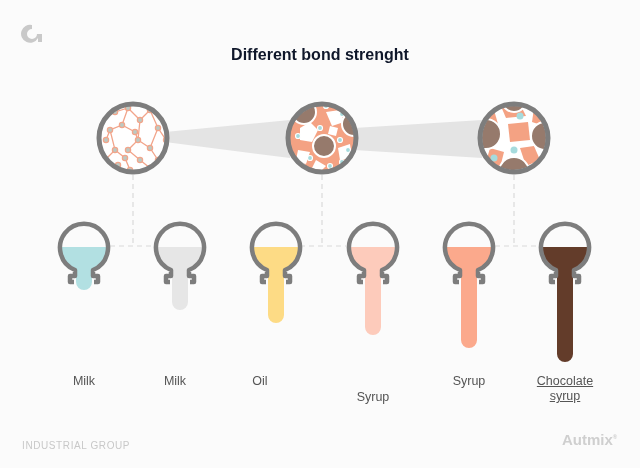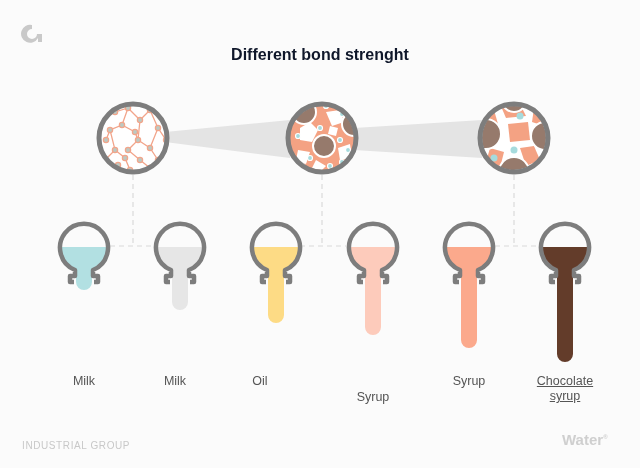--- a/index.html
+++ b/index.html
@@ -162,13 +162,13 @@
 </svg>
 
 <div class="label" style="left:34px;top:374px;">Milk</div>
 <div class="label" style="left:125px;top:374px;">Milk</div>
 <div class="label" style="left:210px;top:374px;">Oil</div>
 <div class="label" style="left:323px;top:374px;margin-top:16px;">Syrup</div>
 <div class="label" style="left:419px;top:374px;">Syrup</div>
 <div class="label" style="left:523px;top:374px;width:84px;text-decoration:underline;">Chocolate syrup</div>
 
 <div class="footer-left">INDUSTRIAL GROUP</div>
-<div class="footer-right"><span>Water</span><sup>®</sup></div>
+<div class="footer-right"><span>Autmix</span><sup>®</sup></div>
 
 </body></html>

